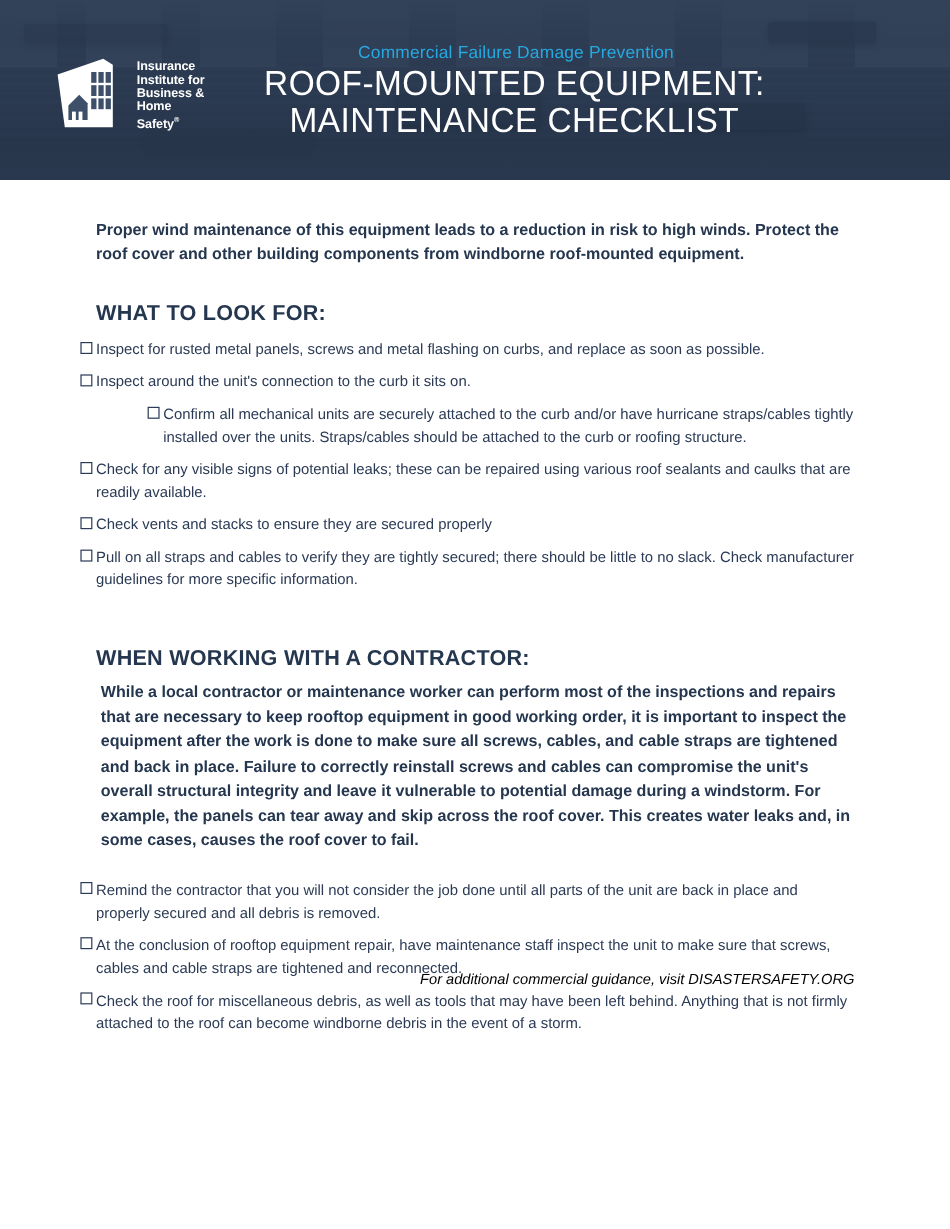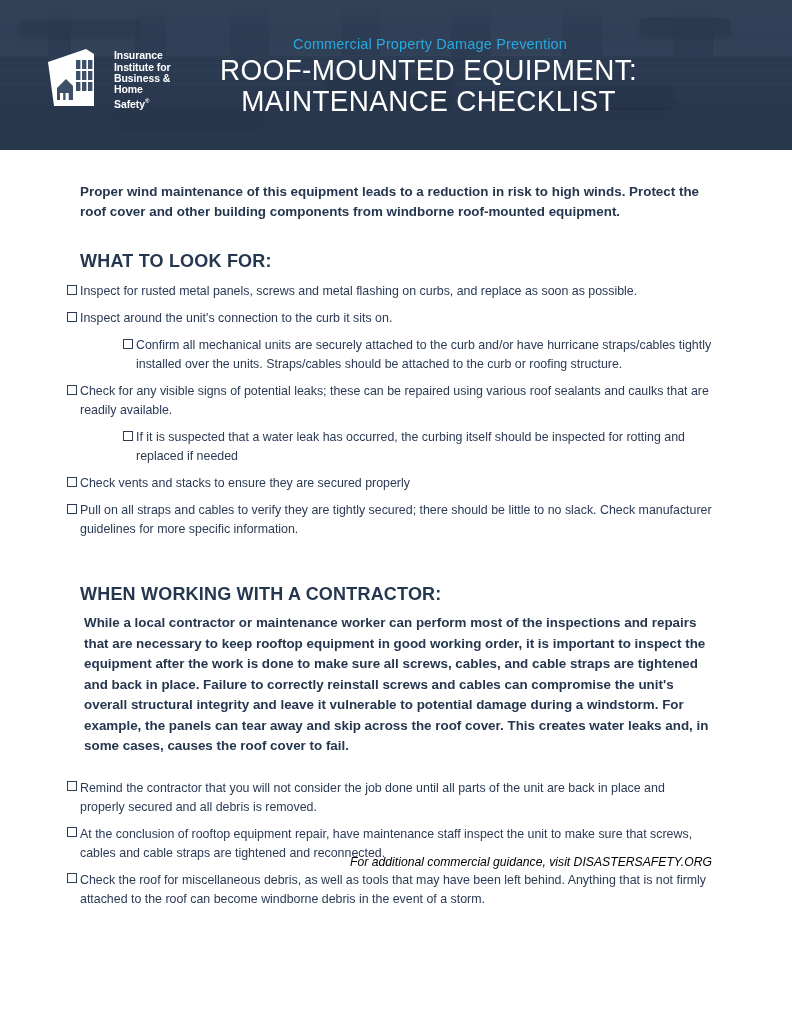--- a/index.html
+++ b/index.html
@@ -231,21 +231,21 @@
 
         <rect x="31" y="45" width="9" height="8" fill="#ffffff"></rect>
       </svg>
       <div class="logo-wordmark">Insurance
 Institute for
 Business &amp;
 Home
 Safety<sup>®</sup></div>
     </div>
 
-    <div class="kicker">Commercial Property Damage Prevention</div>
+    <div class="kicker">Commercial Failure Damage Prevention</div>
 
     <div class="title">
       <span>ROOF-MOUNTED EQUIPMENT:</span>
       <span>MAINTENANCE CHECKLIST</span>
     </div>
 
   </div>
 </div>
 
 <div class="page">
@@ -260,23 +260,20 @@
     </li>
     <li>
       <span class="cb"></span><span class="txt">Inspect around the unit's connection to the curb it sits on.</span>
     </li>
     <li class="sub">
       <span class="cb"></span><span class="txt">Confirm all mechanical units are securely attached to the curb and/or have hurricane straps/cables tightly installed over the units. Straps/cables should be attached to the curb or roofing structure.</span>
     </li>
     <li>
       <span class="cb"></span><span class="txt">Check for any visible signs of potential leaks; these can be repaired using various roof sealants and caulks that are readily available.</span>
     </li>
-    <li class="sub">
-      <span class="cb"></span><span class="txt">If it is suspected that a water leak has occurred, the curbing itself should be inspected for rotting and replaced if needed</span>
-    </li>
     <li>
       <span class="cb"></span><span class="txt">Check vents and stacks to ensure they are secured properly</span>
     </li>
     <li>
       <span class="cb"></span><span class="txt">Pull on all straps and cables to verify they are tightly secured; there should be little to no slack. Check manufacturer guidelines for more specific information.</span>
     </li>
   </ul>
 
   <h2 class="section second">WHEN WORKING WITH A CONTRACTOR:</h2>
 

